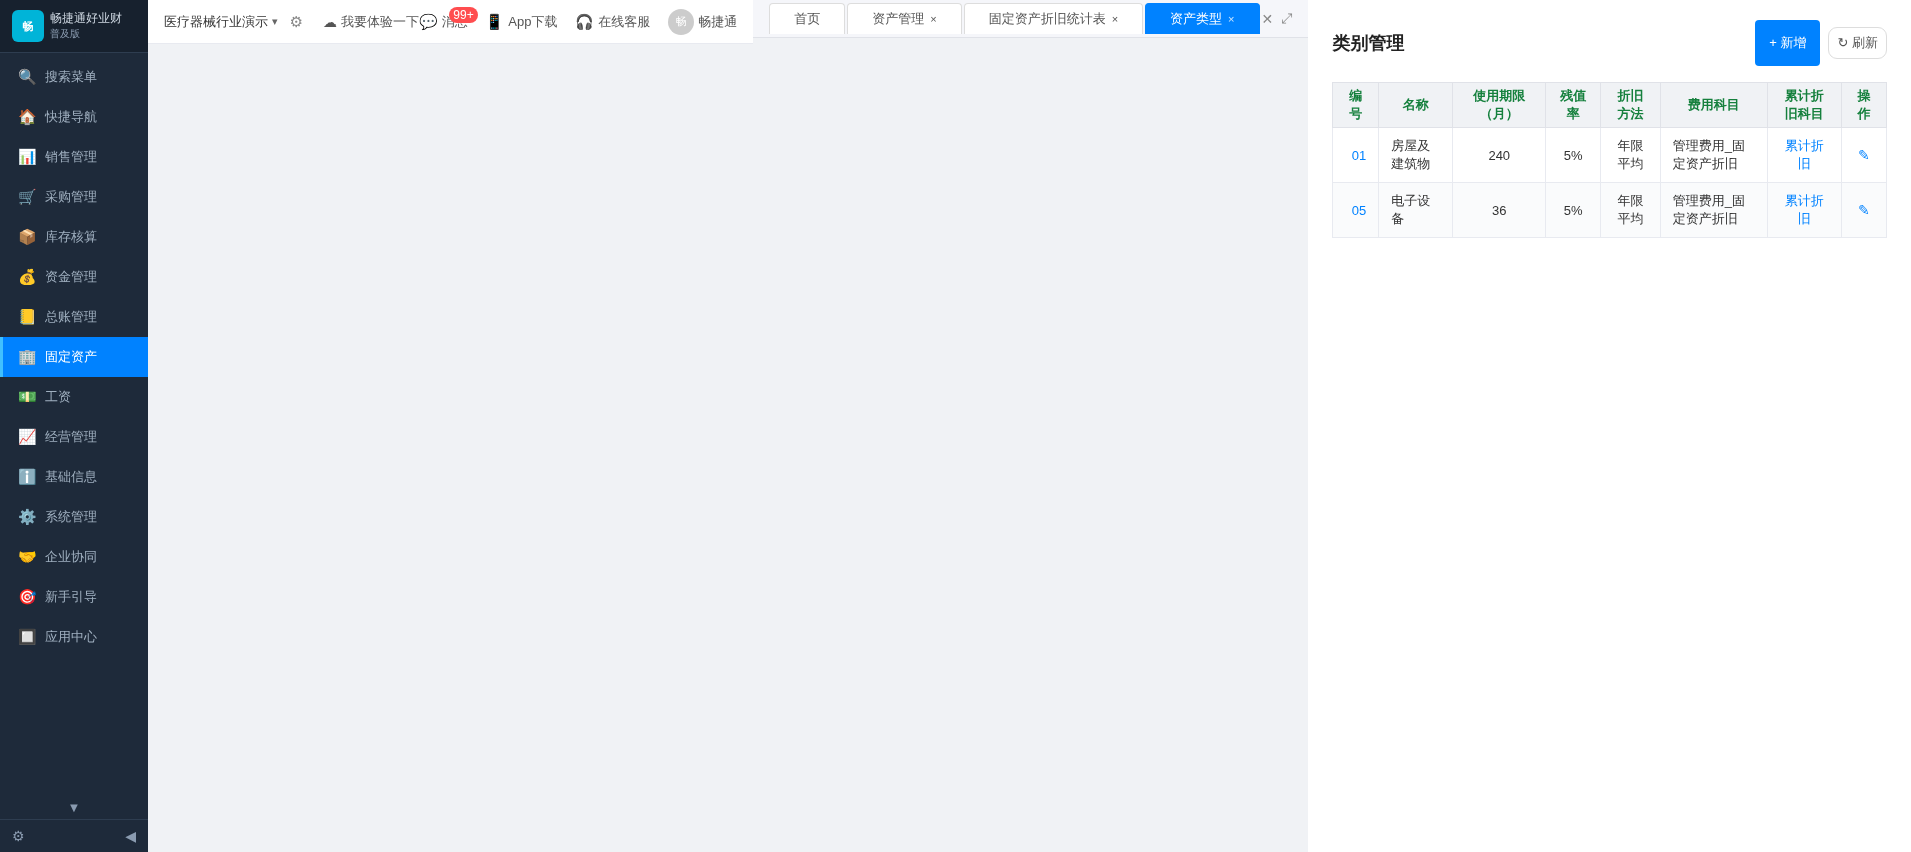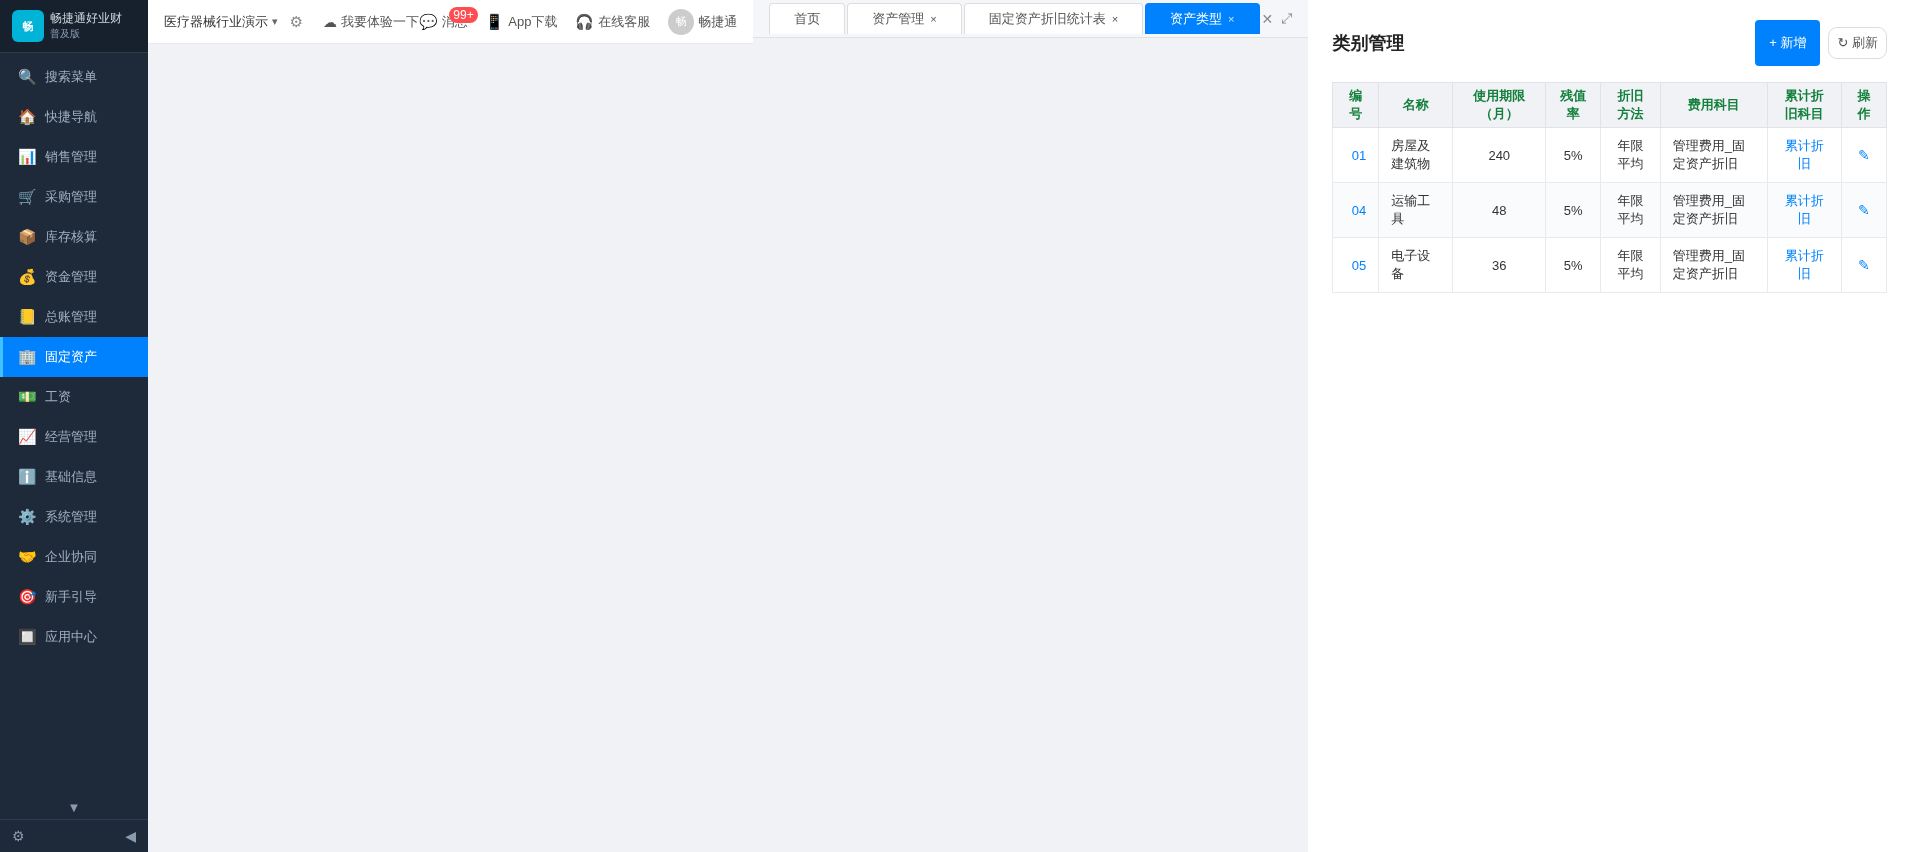--- a/index.html
+++ b/index.html
@@ -398,32 +398,20 @@
       <td>240</td>
       <td>5%</td>
       <td>年限平均</td>
       <td class="expense-cell">管理费用_固定资产折旧</td>
       <td class="accu-cell">累计折旧</td>
       <td>
         <span class="edit-icon">✎</span>
       </td>
     </tr>
           <tr>
-      <td class="code-cell">04</td>
-      <td class="name-cell">运输工具</td>
-      <td>48</td>
-      <td>5%</td>
-      <td>年限平均</td>
-      <td class="expense-cell">管理费用_固定资产折旧</td>
-      <td class="accu-cell">累计折旧</td>
-      <td>
-        <span class="edit-icon">✎</span>
-      </td>
-    </tr>
-          <tr>
       <td class="code-cell">05</td>
       <td class="name-cell">电子设备</td>
       <td>36</td>
       <td>5%</td>
       <td>年限平均</td>
       <td class="expense-cell">管理费用_固定资产折旧</td>
       <td class="accu-cell">累计折旧</td>
       <td>
         <span class="edit-icon">✎</span>
       </td>

